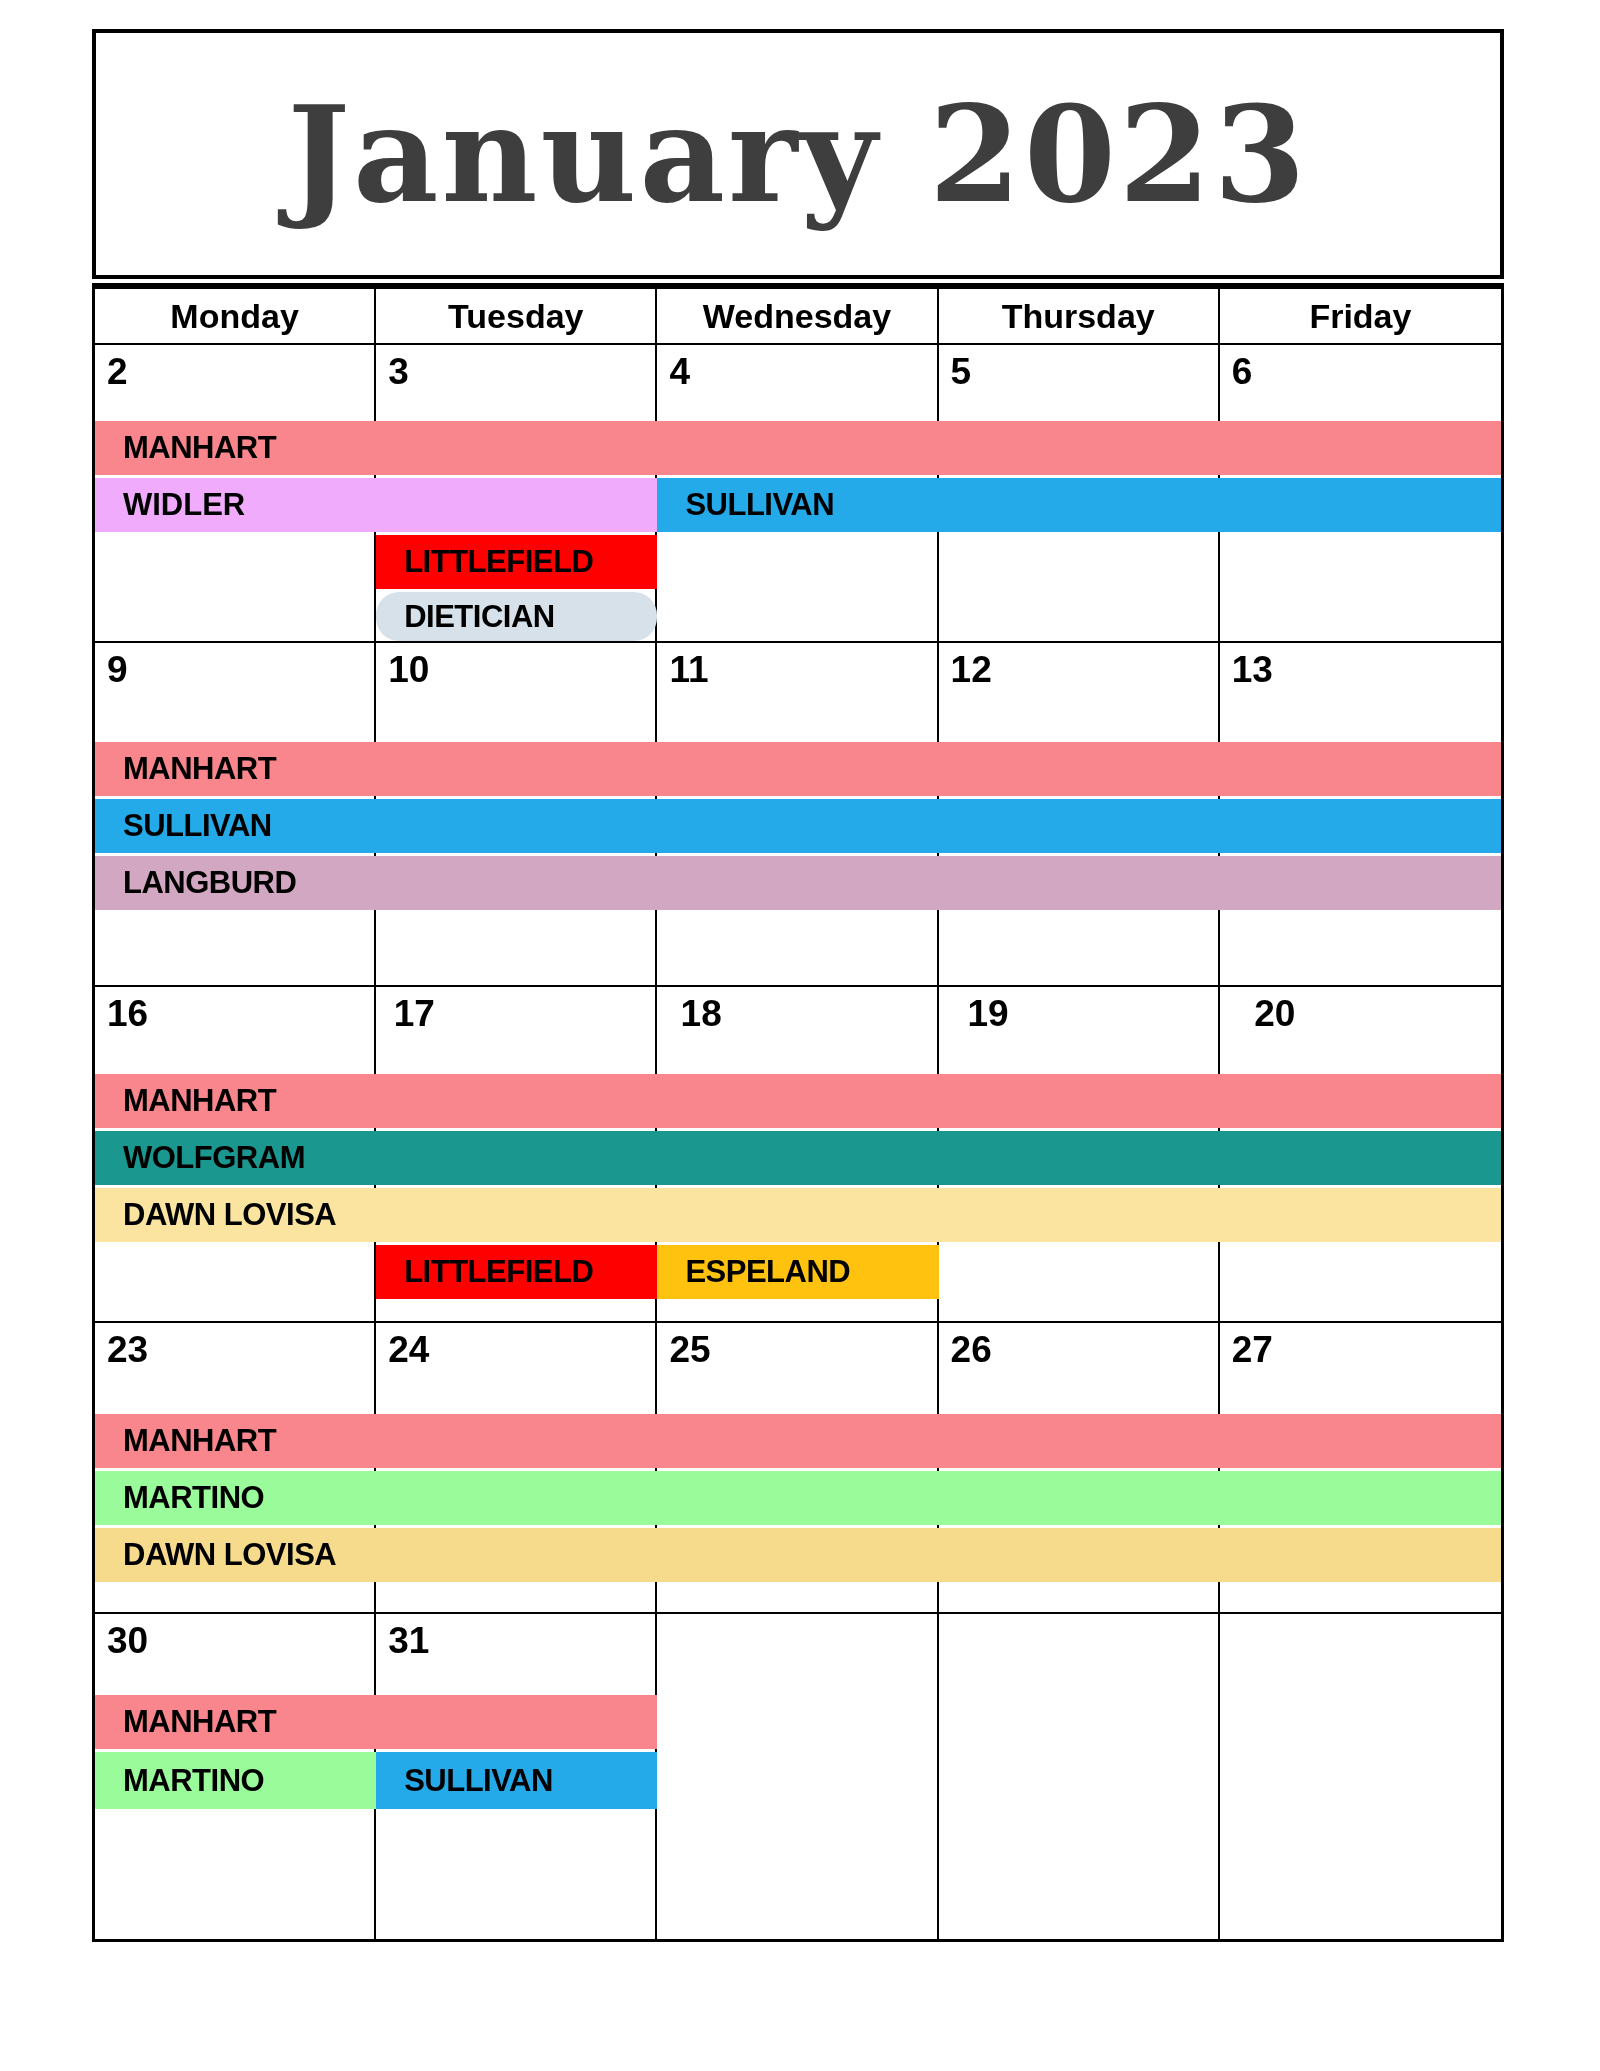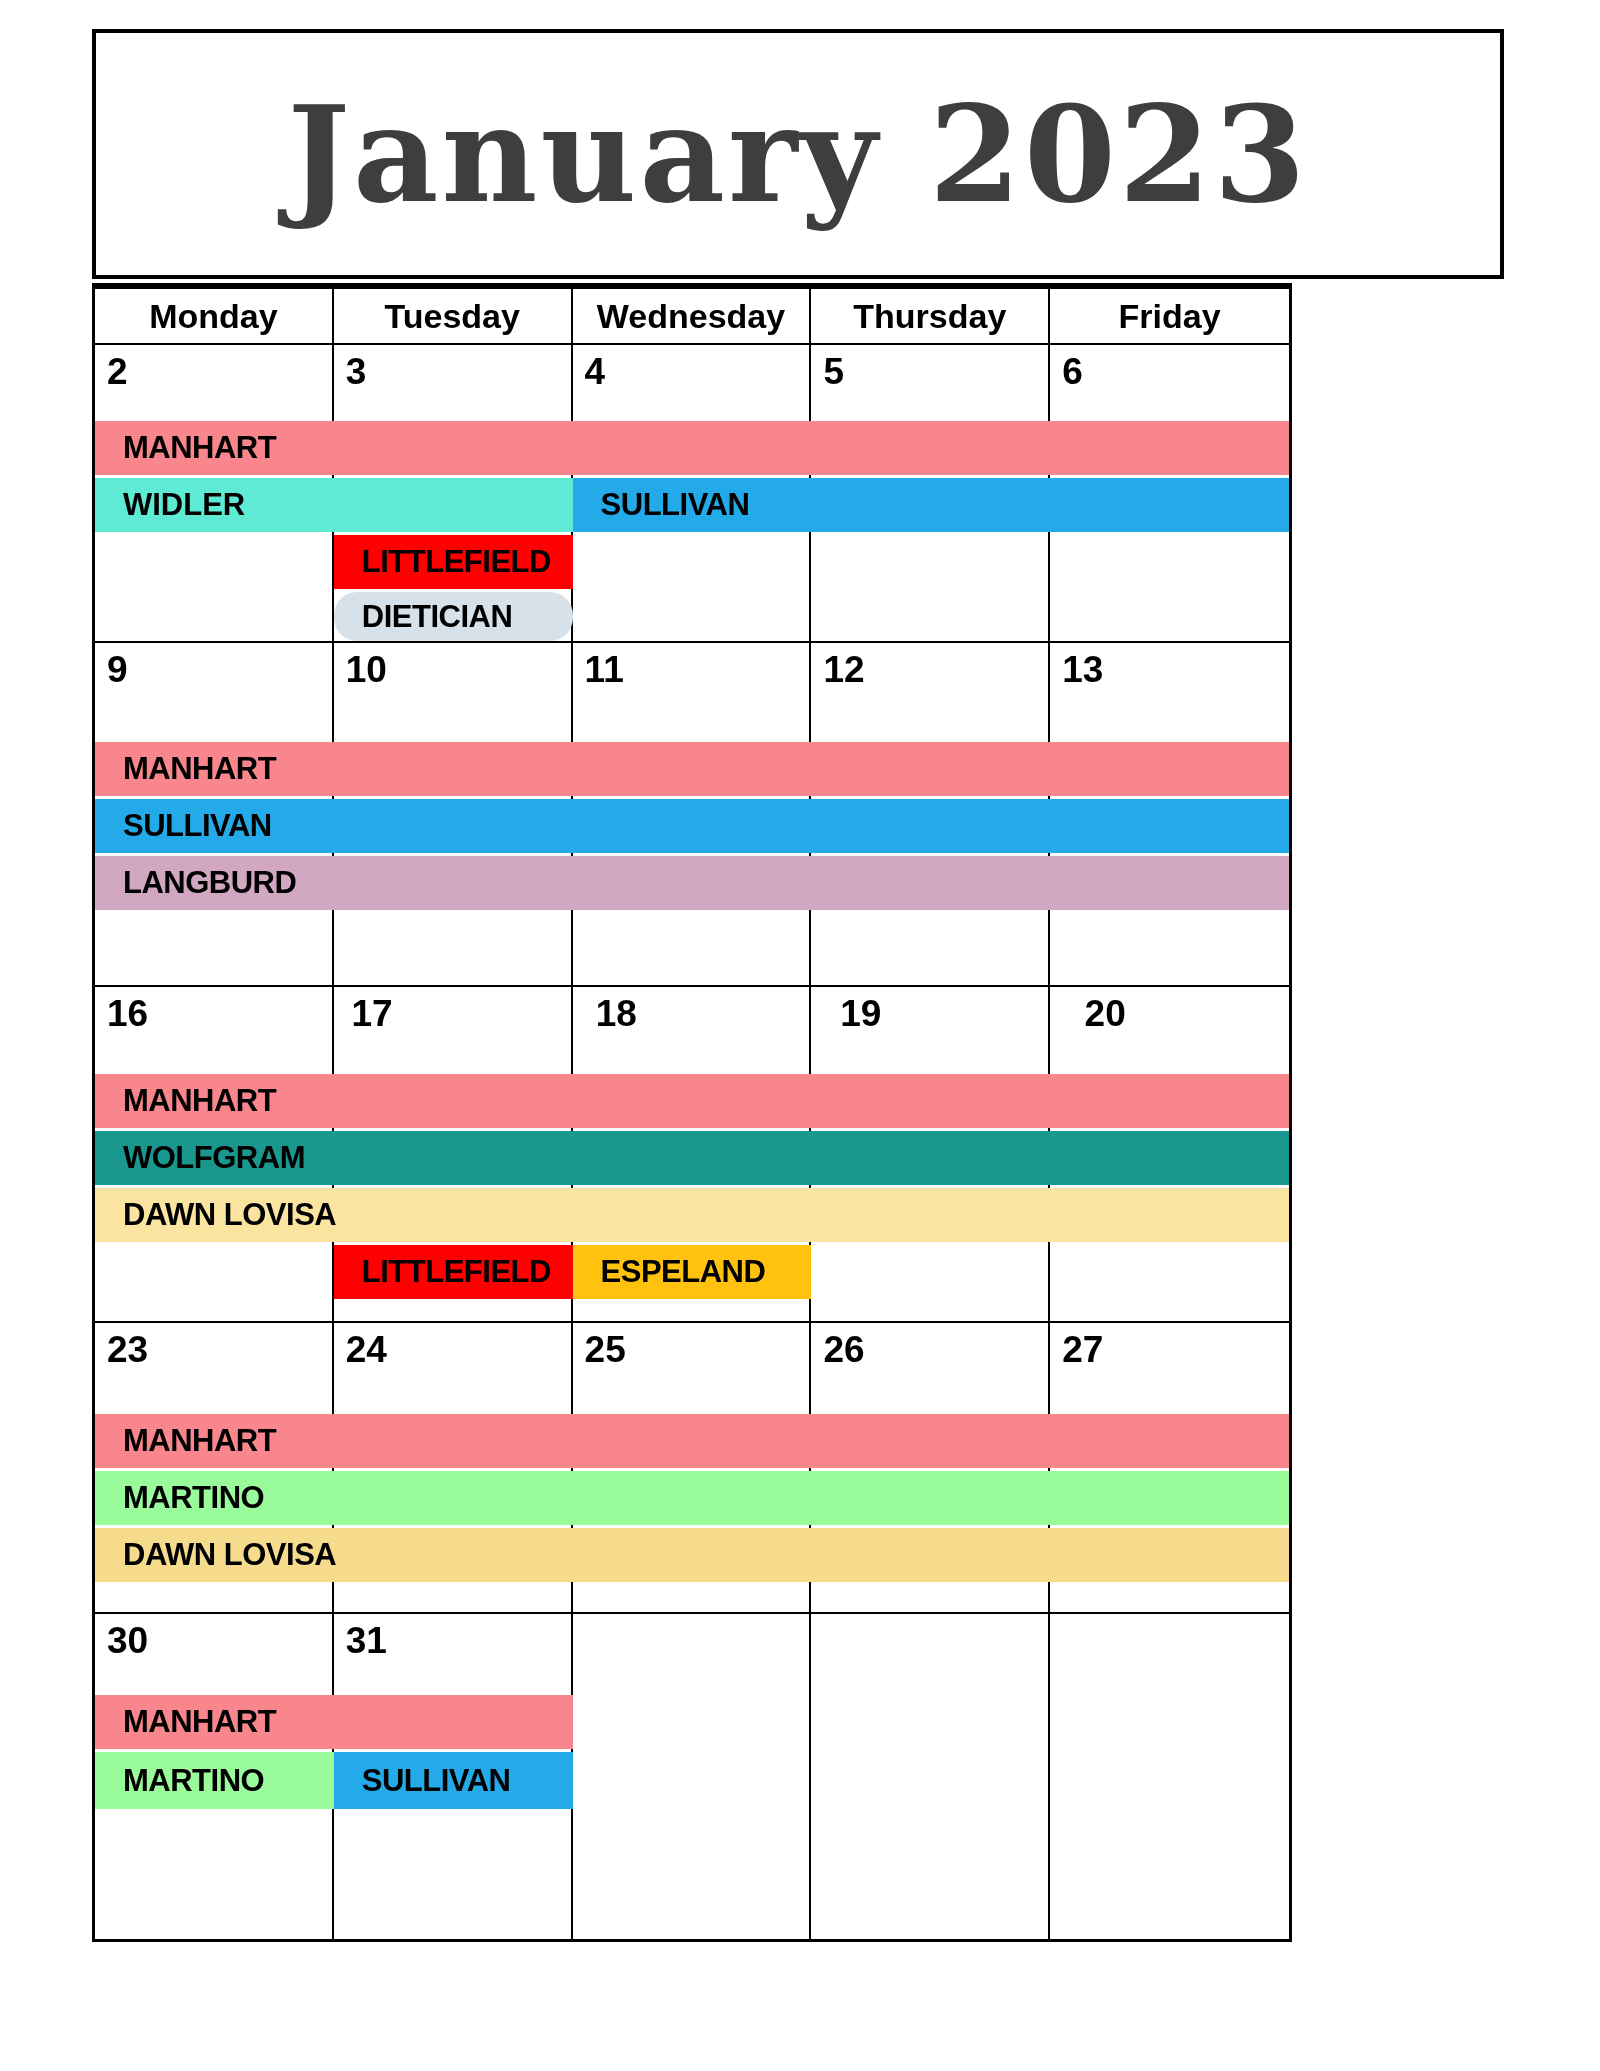--- a/index.html
+++ b/index.html
@@ -25,21 +25,21 @@
     font-family:"DejaVu Serif", serif;
     font-weight:700;
     font-size:132px;
     letter-spacing:3px;
     color:#3e3e3e;
     white-space:nowrap;
   }
 
   
   .calendar{
-    width:1200px;
+    width:1412px;
     margin-left:92px;
     border:3px solid #000;
     border-top:6px solid #000;
     background:#fff;
   }
   .header-row{
     display:grid;
     grid-template-columns:repeat(5,1fr);
     height:56px;
     border-bottom:2px solid #000;
@@ -123,21 +123,21 @@
           <div class="day-cell"><span class="day-num">2</span></div>
           <div class="day-cell"><span class="day-num">3</span></div>
           <div class="day-cell"><span class="day-num">4</span></div>
           <div class="day-cell"><span class="day-num">5</span></div>
           <div class="day-cell"><span class="day-num">6</span></div>
         </div>
         <div class="bar-row" style="height: 57px;">
           <div class="bar" style="grid-column: 1 / span 5; background: rgb(249, 134, 140);">MANHART</div>
         </div>
         <div class="bar-row" style="height: 57px;">
-          <div class="bar bold" style="grid-column: 1 / span 2; background: #5eead4;">WIDLER</div>
+          <div class="bar bold" style="grid-column: 1 / span 2; background: #f0abfc;">WIDLER</div>
           <div class="bar" style="grid-column: 3 / span 3; background: rgb(36, 169, 233);">SULLIVAN</div>
         </div>
         <div class="bar-row" style="height: 57px;">
           <div class="bar" style="grid-column: 2 / span 1; background: rgb(255, 0, 0);">LITTLEFIELD</div>
         </div>
         <div class="bar-row" style="height: 52px;">
           <div class="bar" style="grid-column: 2 / span 1; background: rgb(215, 225, 234); border-radius: 23px;">DIETICIAN</div>
         </div>
       </div>
       <div class="week">

